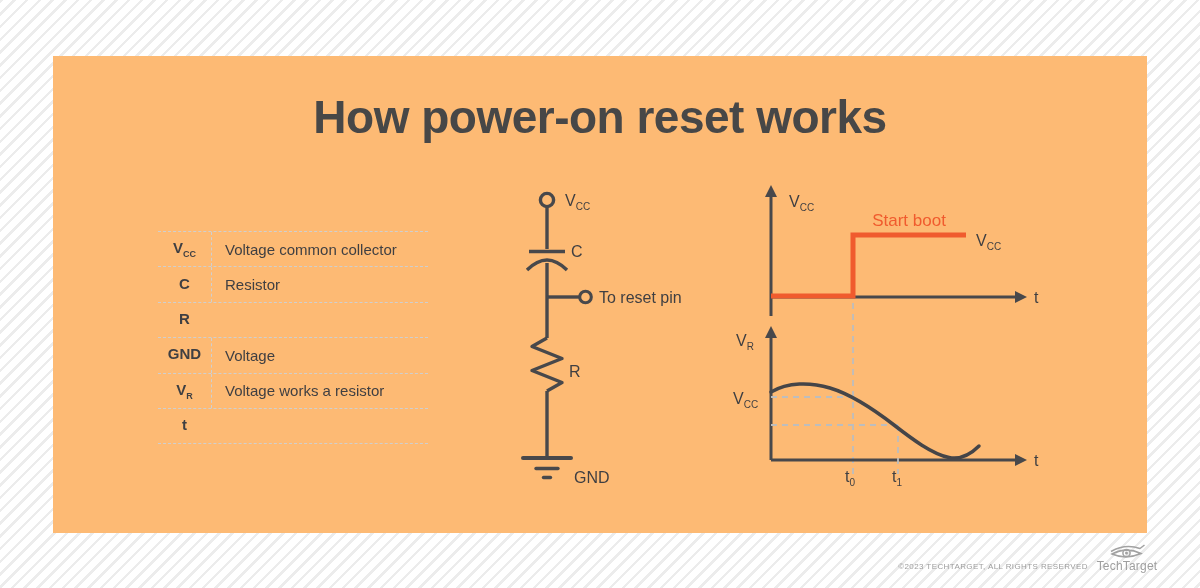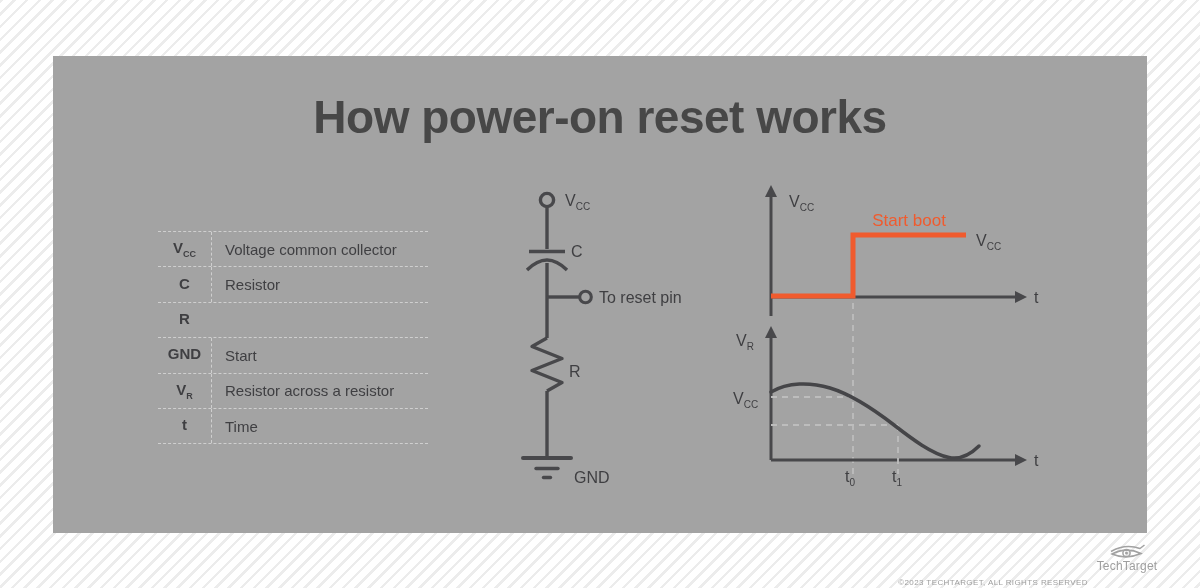--- a/index.html
+++ b/index.html
@@ -3,21 +3,21 @@
 <meta charset="utf-8">
 <style>
   html,body{margin:0;padding:0;}
   body{
     width:1200px;height:588px;position:relative;overflow:hidden;
     font-family:"Liberation Sans",sans-serif;
     background:repeating-linear-gradient(135deg,#ececec 0 2.5px,#ffffff 2.5px 9px);
   }
   .card{
     position:absolute;left:53px;top:56px;width:1094px;height:477px;
-    background:#a3a3a3;
+    background:#fdba74;
   }
   .title{
     position:absolute;left:0;right:0;top:34px;margin:0;
     text-align:center;font-size:46px;font-weight:bold;letter-spacing:-0.5px;
     color:#474747;
   }
   
   .legend{
     position:absolute;left:105px;top:175px;width:270px;
     border-top:1px dashed #cfcfcf;
@@ -39,21 +39,21 @@
   .svg-circuit{left:452px;top:124px;}
   .svg-graphs{left:677px;top:124px;}
   svg text{
     font-family:"Liberation Sans",sans-serif;font-size:16px;fill:#3f3f42;
   }
   .ss{font-size:10px;}
   .accent-text{fill:#f05b2e;font-size:17px;}
   
   .copyright{
     position:absolute;top:562px;right:112px;
-    font-size:8px;letter-spacing:0.4px;color:#9d9d9d;margin-top:16px;
+    font-size:8px;letter-spacing:0.4px;color:#9d9d9d;
   }
   .brand{
     position:absolute;top:542px;right:38px;width:70px;text-align:center;
     color:#9f9f9f;font-size:12px;letter-spacing:0.2px;
   }
   .brand svg{position:static;display:block;margin:0 auto -1px auto;}
 </style>
 </head>
 <body>
 
@@ -68,29 +68,28 @@
     </div>
     <div class="legend-row">
       <div class="legend-term"><span>C</span><sub></sub></div>
       <div class="legend-desc">Resistor</div>
     </div>
     <div class="legend-row">
       <div class="legend-term"><span>R</span><sub></sub></div>
     </div>
     <div class="legend-row">
       <div class="legend-term"><span>GND</span><sub></sub></div>
-      <div class="legend-desc">Start</div>
+      <div class="legend-desc">Voltage</div>
     </div>
     <div class="legend-row">
       <div class="legend-term"><span>V</span><sub>R</sub></div>
-      <div class="legend-desc">Resistor across a resistor</div>
+      <div class="legend-desc">Voltage works a resistor</div>
     </div>
     <div class="legend-row">
       <div class="legend-term"><span>t</span><sub></sub></div>
-      <div class="legend-desc">Time</div>
     </div>
   </div>
 
   <svg class="svg-circuit" width="215" height="315" viewBox="0 0 215 315">
     <g stroke="#48484b" fill="none" stroke-width="3.4">
       <circle cx="42" cy="20" r="6.6"></circle>
       <line x1="42" y1="27.5" x2="42" y2="69"></line>
       <line x1="24" y1="71.5" x2="60" y2="71.5"></line>
       <path d="M22,90 Q42,70 62,90"></path>
       <line x1="42" y1="83" x2="42" y2="158"></line>

